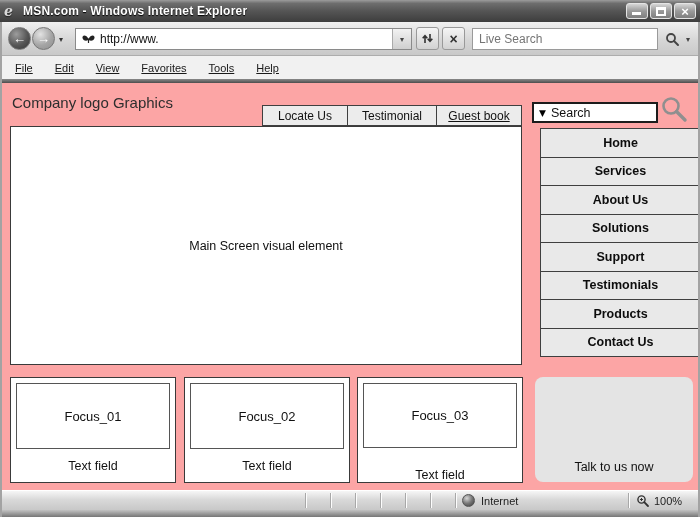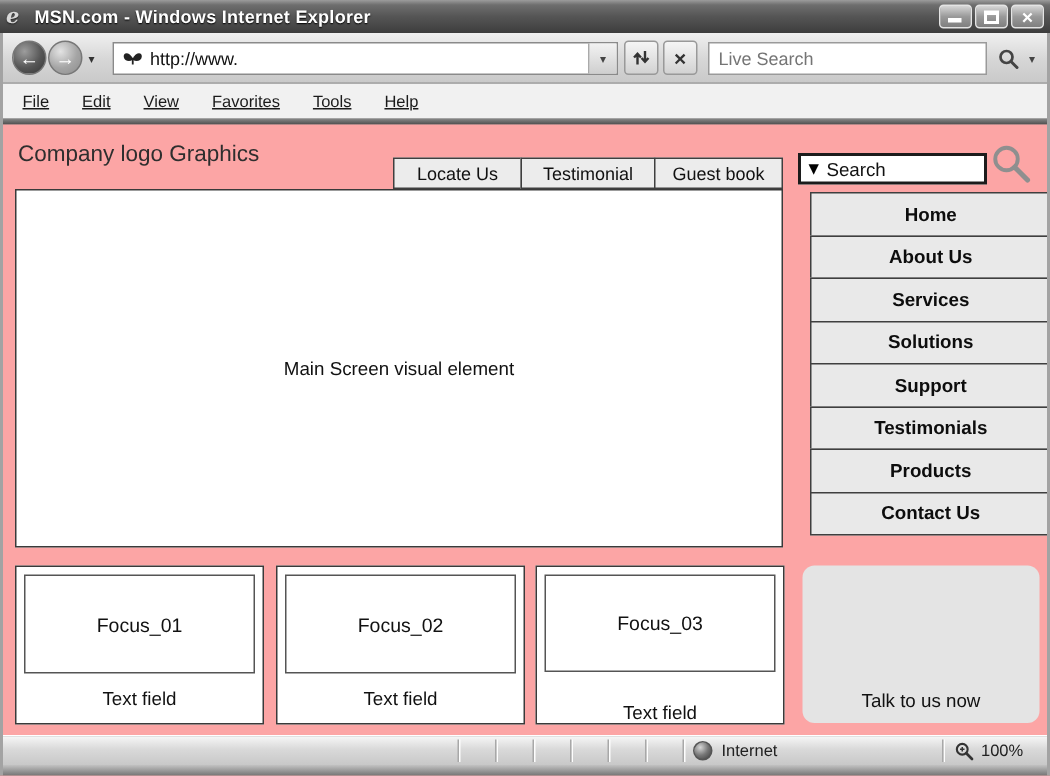--- a/index.html
+++ b/index.html
@@ -62,21 +62,21 @@
   .menubar span { font-size:11px; color:#1a1a1a; padding:0 11px;text-decoration:underline; }
   .menustrip { height:4px; background:linear-gradient(180deg,#8a8a8a,#4d4d4d); flex:none; }
 
   
   .page { position:relative; flex:1; background:#fca5a5; overflow:hidden; }
   .logo-text { position:absolute; left:10px; top:11px; font-size:15px; color:#2e2e2e; }
   .tabs { position:absolute; left:260px; top:22px; display:flex; }
   .tab { height:21px; border:1px solid #3f3f3f; background:#ececec; color:#111;
     font-size:12px; display:flex; align-items:center; justify-content:center; margin-left:-1px; }
   .tab:first-child { margin-left:0; }
-  .tab-0 { width:86px; } .tab-1 { width:90px; } .tab-2 { width:86px; }
+  .tab-0 { width:86px; } .tab-1 { width:90px; } .tab-2 { width:86px;text-decoration:underline; }
   .mainbox { position:absolute; left:8px; top:43px; width:512px; height:239px;
     border:1px solid #3a3a3a; background:#fff; display:flex; align-items:center; justify-content:center; }
   .mainbox span { font-size:12.5px; color:#111; }
   .searchcombo { position:absolute; left:530px; top:19px; width:126px; height:21px;
     border:2px solid #1c1c1c; background:#fff; display:flex; align-items:center; padding-left:5px; }
   .searchcombo .tri { font-family:"DejaVu Sans",sans-serif; font-size:9px; color:#000; margin-right:5px; }
   .searchcombo .lbl { font-size:12.5px; color:#111; }
   .big-magnifier { position:absolute; left:658px; top:13px; }
   .navmenu { position:absolute; left:538px; top:45px; width:161px; }
   .navitem { height:29.5px; border:1px solid #3f3f3f; margin-top:-1px; background:#e9e9e9;
@@ -196,22 +196,22 @@
         <span class="tri">▼</span>
         <span class="lbl">Search</span>
       </div>
       <svg class="big-magnifier" width="30" height="28" viewBox="0 0 30 28">
         <circle cx="11" cy="10" r="7.5" fill="none" stroke="#8f8f8f" stroke-width="2.6"></circle>
         <path d="M16.5 15.5 L25 24" stroke="#8f8f8f" stroke-width="3.4" stroke-linecap="round"></path>
       </svg>
 
       <div class="navmenu">
         <div class="navitem">Home</div>
+        <div class="navitem">Services</div>
         <div class="navitem">About Us</div>
-        <div class="navitem">Services</div>
         <div class="navitem">Solutions</div>
         <div class="navitem">Support</div>
         <div class="navitem">Testimonials</div>
         <div class="navitem">Products</div>
         <div class="navitem">Contact Us</div>
       </div>
 
       <div class="card card-0">
         <div class="focusbox">Focus_01</div>
         <div class="caption">Text field</div>

